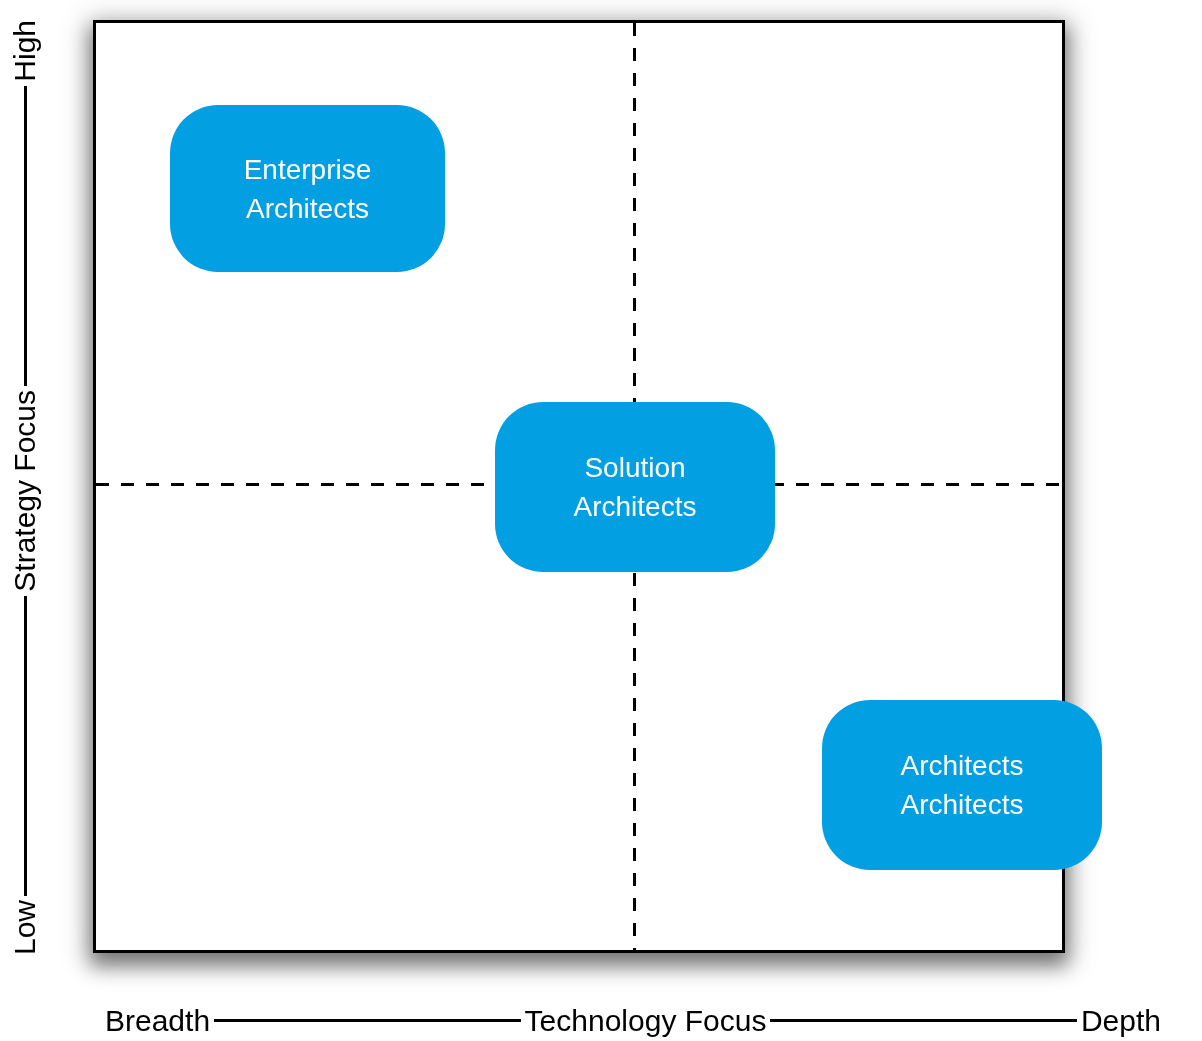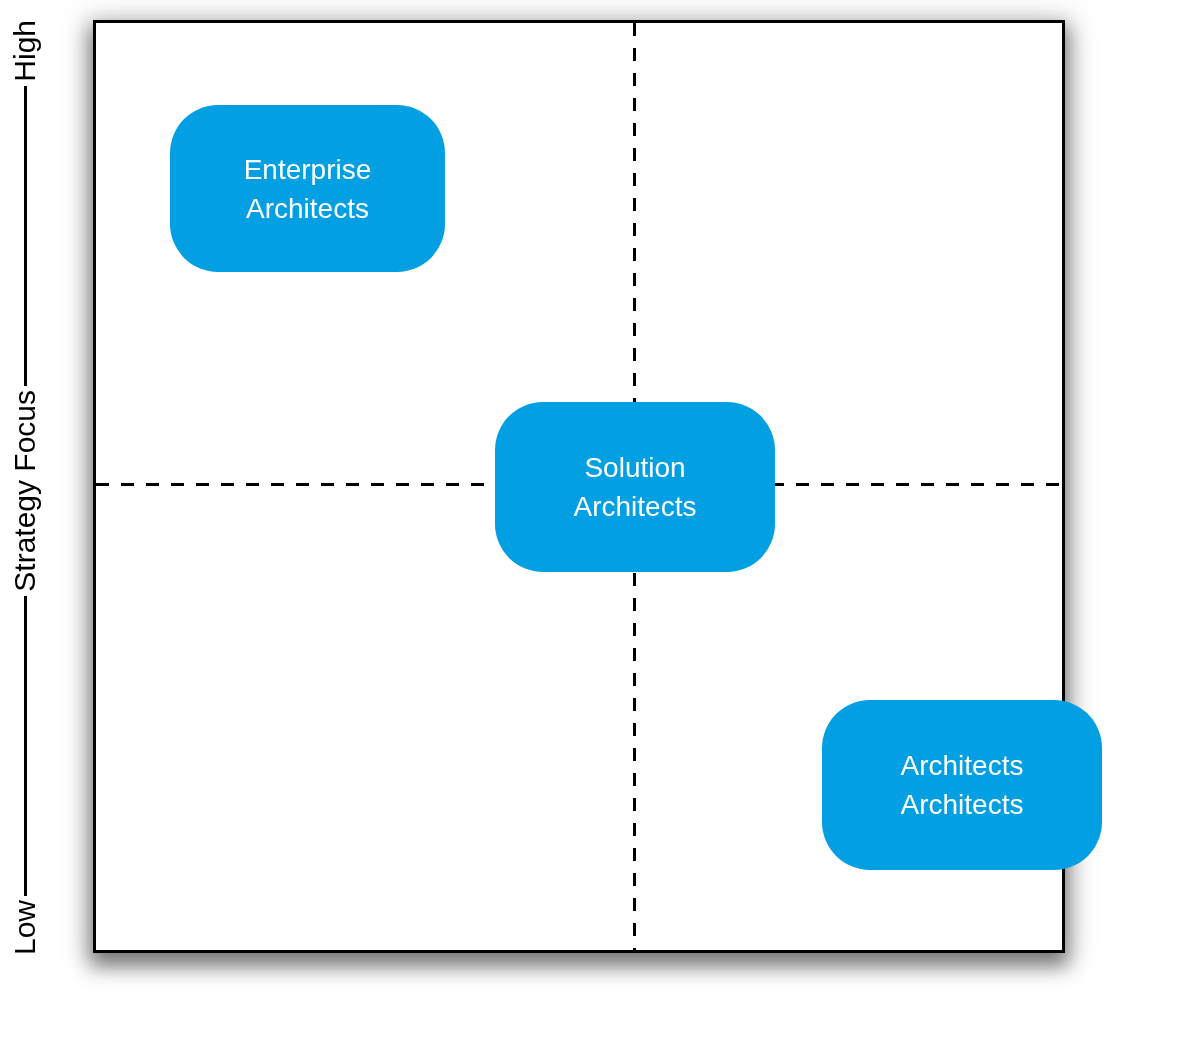--- a/index.html
+++ b/index.html
@@ -128,14 +128,21 @@
       <span>Solution</span>
       <span>Architects</span>
     </div>
 
     <div class="node node-technical">
       <span>Architects</span>
       <span>Architects</span>
     </div>
   </div>
 
+  <div class="axis x-axis">
+    <span>Breadth</span>
+    <span class="axis-line"></span>
+    <span>Technology Focus</span>
+    <span class="axis-line"></span>
+    <span>Depth</span>
+  </div>
 
 </div>
 
 </body></html>

